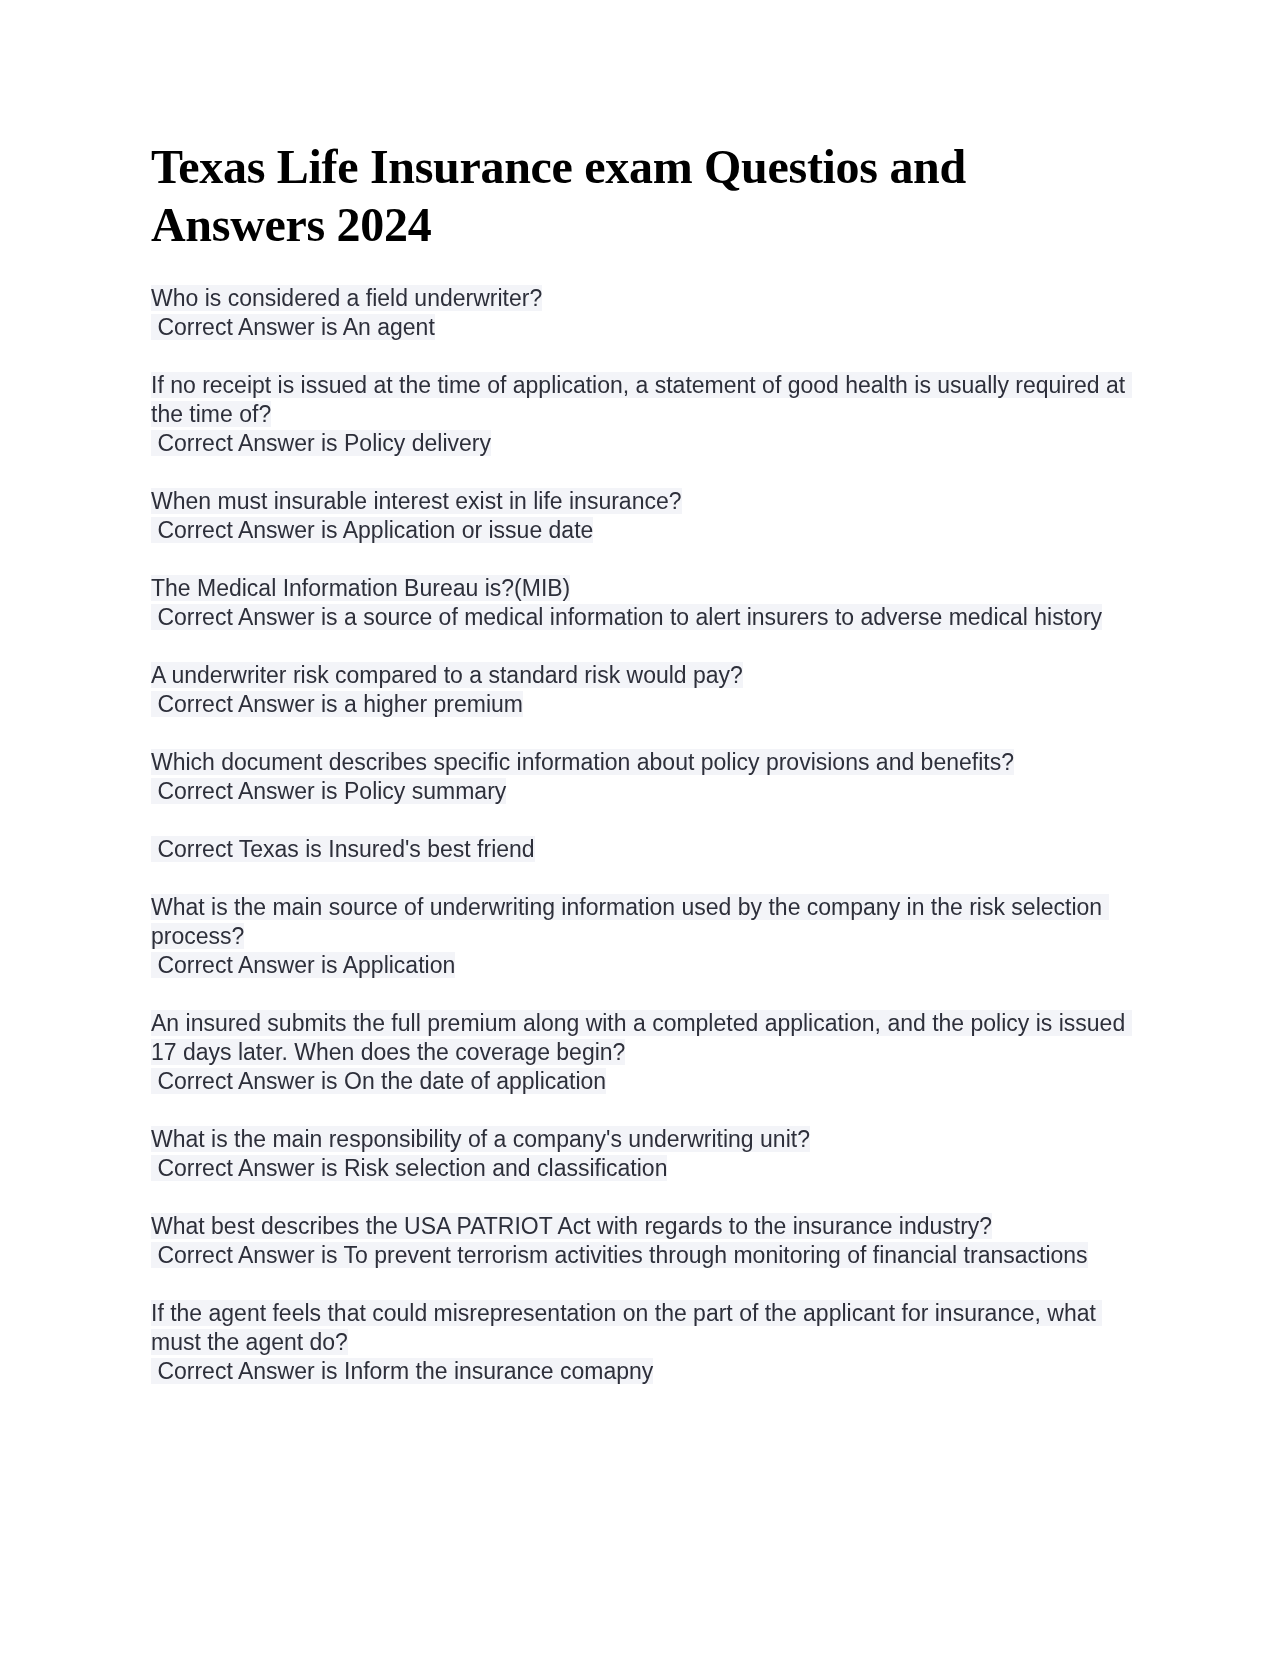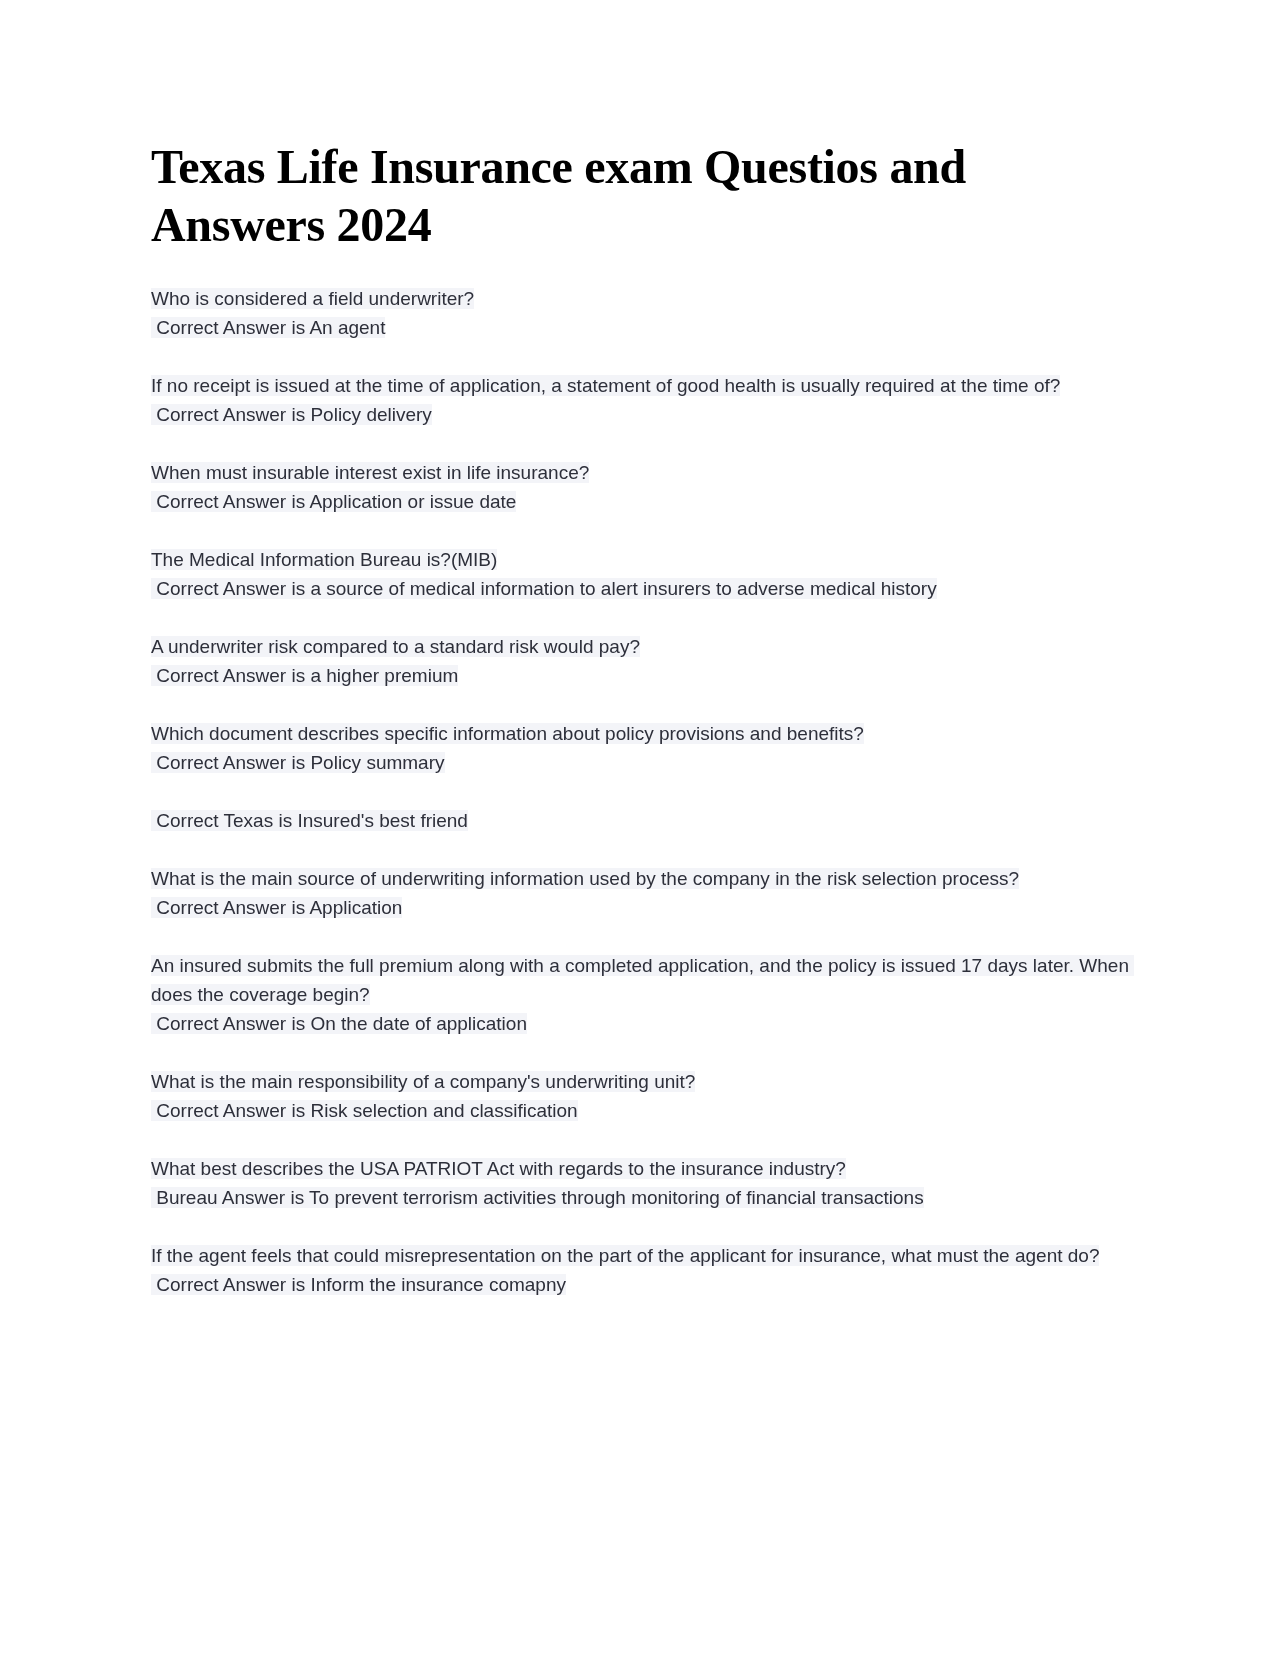--- a/index.html
+++ b/index.html
@@ -10,21 +10,21 @@
     font-weight: bold;
     font-size: 48px;
     line-height: 58px;
     color: #000000;
     margin: 0 0 30px 0;
     letter-spacing: -0.3px;
   }
   .qa { margin: 0 0 29px 0; }
   .line {
     font-family: "Liberation Sans", sans-serif;
-    font-size: 19px;
+    font-size: 23px;
     line-height: 29px;
     color: #2d2f3a;
   }
   .hl {
     background: #f3f4f8;
     box-decoration-break: clone;
     -webkit-box-decoration-break: clone;
     white-space: pre-wrap;
   }
 </style>
@@ -78,20 +78,20 @@
     <div class="line"><span class="hl"> Correct Answer is On the date of application</span></div>
   </div>
 
   <div class="qa">
     <div class="line"><span class="hl">What is the main responsibility of a company's underwriting unit?</span></div>
     <div class="line"><span class="hl"> Correct Answer is Risk selection and classification</span></div>
   </div>
 
   <div class="qa">
     <div class="line"><span class="hl">What best describes the USA PATRIOT Act with regards to the insurance industry?</span></div>
-    <div class="line"><span class="hl"> Bureau Answer is To prevent terrorism activities through monitoring of financial transactions</span></div>
+    <div class="line"><span class="hl"> Correct Answer is To prevent terrorism activities through monitoring of financial transactions</span></div>
   </div>
 
   <div class="qa">
     <div class="line"><span class="hl">If the agent feels that could misrepresentation on the part of the applicant for insurance, what must the agent do?</span></div>
     <div class="line"><span class="hl"> Correct Answer is Inform the insurance comapny</span></div>
   </div>
 </div>
 
 </body></html>

